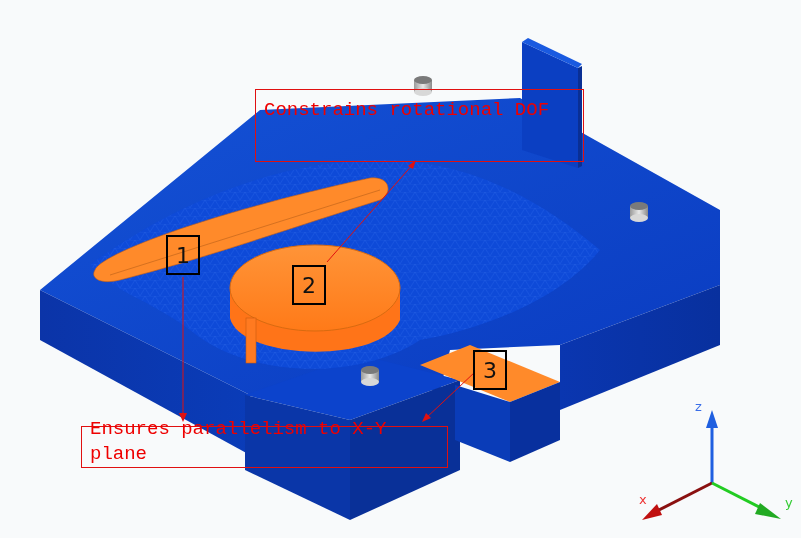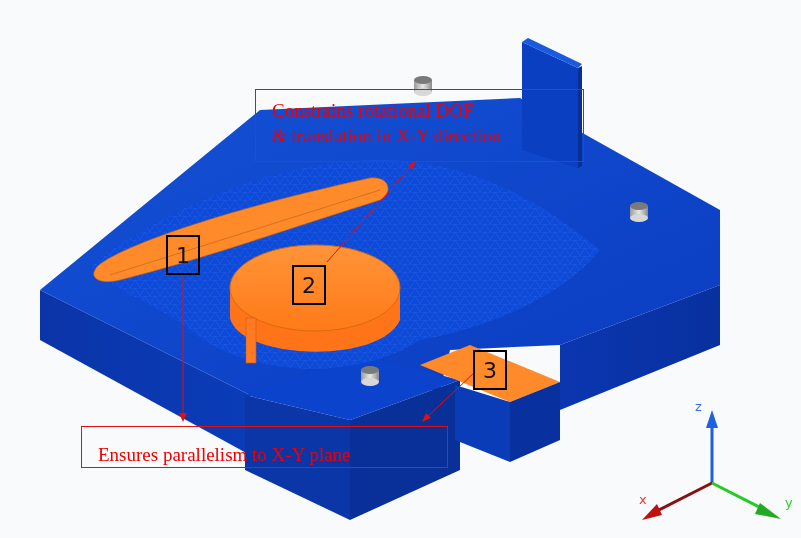--- a/index.html
+++ b/index.html
@@ -1,21 +1,21 @@
 <!DOCTYPE html>
 <html><head>
 <meta charset="utf-8">
 <style>
   html, body { margin:0; padding:0; }
   body { width:801px; height:538px; background:#f8fafb; position:relative; overflow:hidden;
          font-family:"DejaVu Sans", sans-serif; }
   #scene { position:absolute; left:0; top:0; }
   .callout-box { position:absolute; border:1.2px solid #e01010; color:#ee0000;
-                 font-family:Liberation Serif, serif; font-size:19px; line-height:25px;
-                 padding:0 16px; box-sizing:border-box; background:transparent; }
+                 font-family:Liberation Mono, monospace; font-size:19px; line-height:25px;
+                 padding:0 8px; box-sizing:border-box; background:transparent; }
   .num-box { position:absolute; border:2.5px solid #000; width:34px; height:40px;
              box-sizing:border-box; display:flex; align-items:center; justify-content:center;
              font-size:22px; color:#111; font-family:"DejaVu Sans", sans-serif; }
   .axis-label { position:absolute; font-size:13px; font-family:"DejaVu Sans", sans-serif; }
 </style>
 </head>
 <body>
 
 <svg id="scene" width="801" height="538" viewBox="0 0 801 538">
   <defs>
@@ -101,21 +101,20 @@
     <polygon points="706,428 718,428 712,410" fill="#1f5fe0"></polygon>
     <line x1="712" y1="483" x2="655" y2="512" stroke="#8a1010" stroke-width="3"></line>
     <polygon points="657,504 662,515 642,520" fill="#c01010"></polygon>
     <line x1="712" y1="483" x2="765" y2="510" stroke="#22cc22" stroke-width="3"></line>
     <polygon points="760,503 755,514 781,519" fill="#22aa22"></polygon>
   </g>
 </svg>
 
 <div class="callout-box" style="left:255px; top:89px; width:329px; height:73px; padding-top:8px;">
   <div>Constrains rotational DOF</div>
-  <div>&amp; translation in X-Y direction</div>
 </div>
 
 <div class="callout-box" style="left:81px; top:426px; width:367px; height:42px; display:flex; align-items:flex-end;">
   <span>Ensures parallelism  to X-Y plane</span>
 </div>
 
 <div class="num-box" style="left:166px; top:235px;">
   <span>1</span>
 </div>
 <div class="num-box" style="left:292px; top:265px;">

